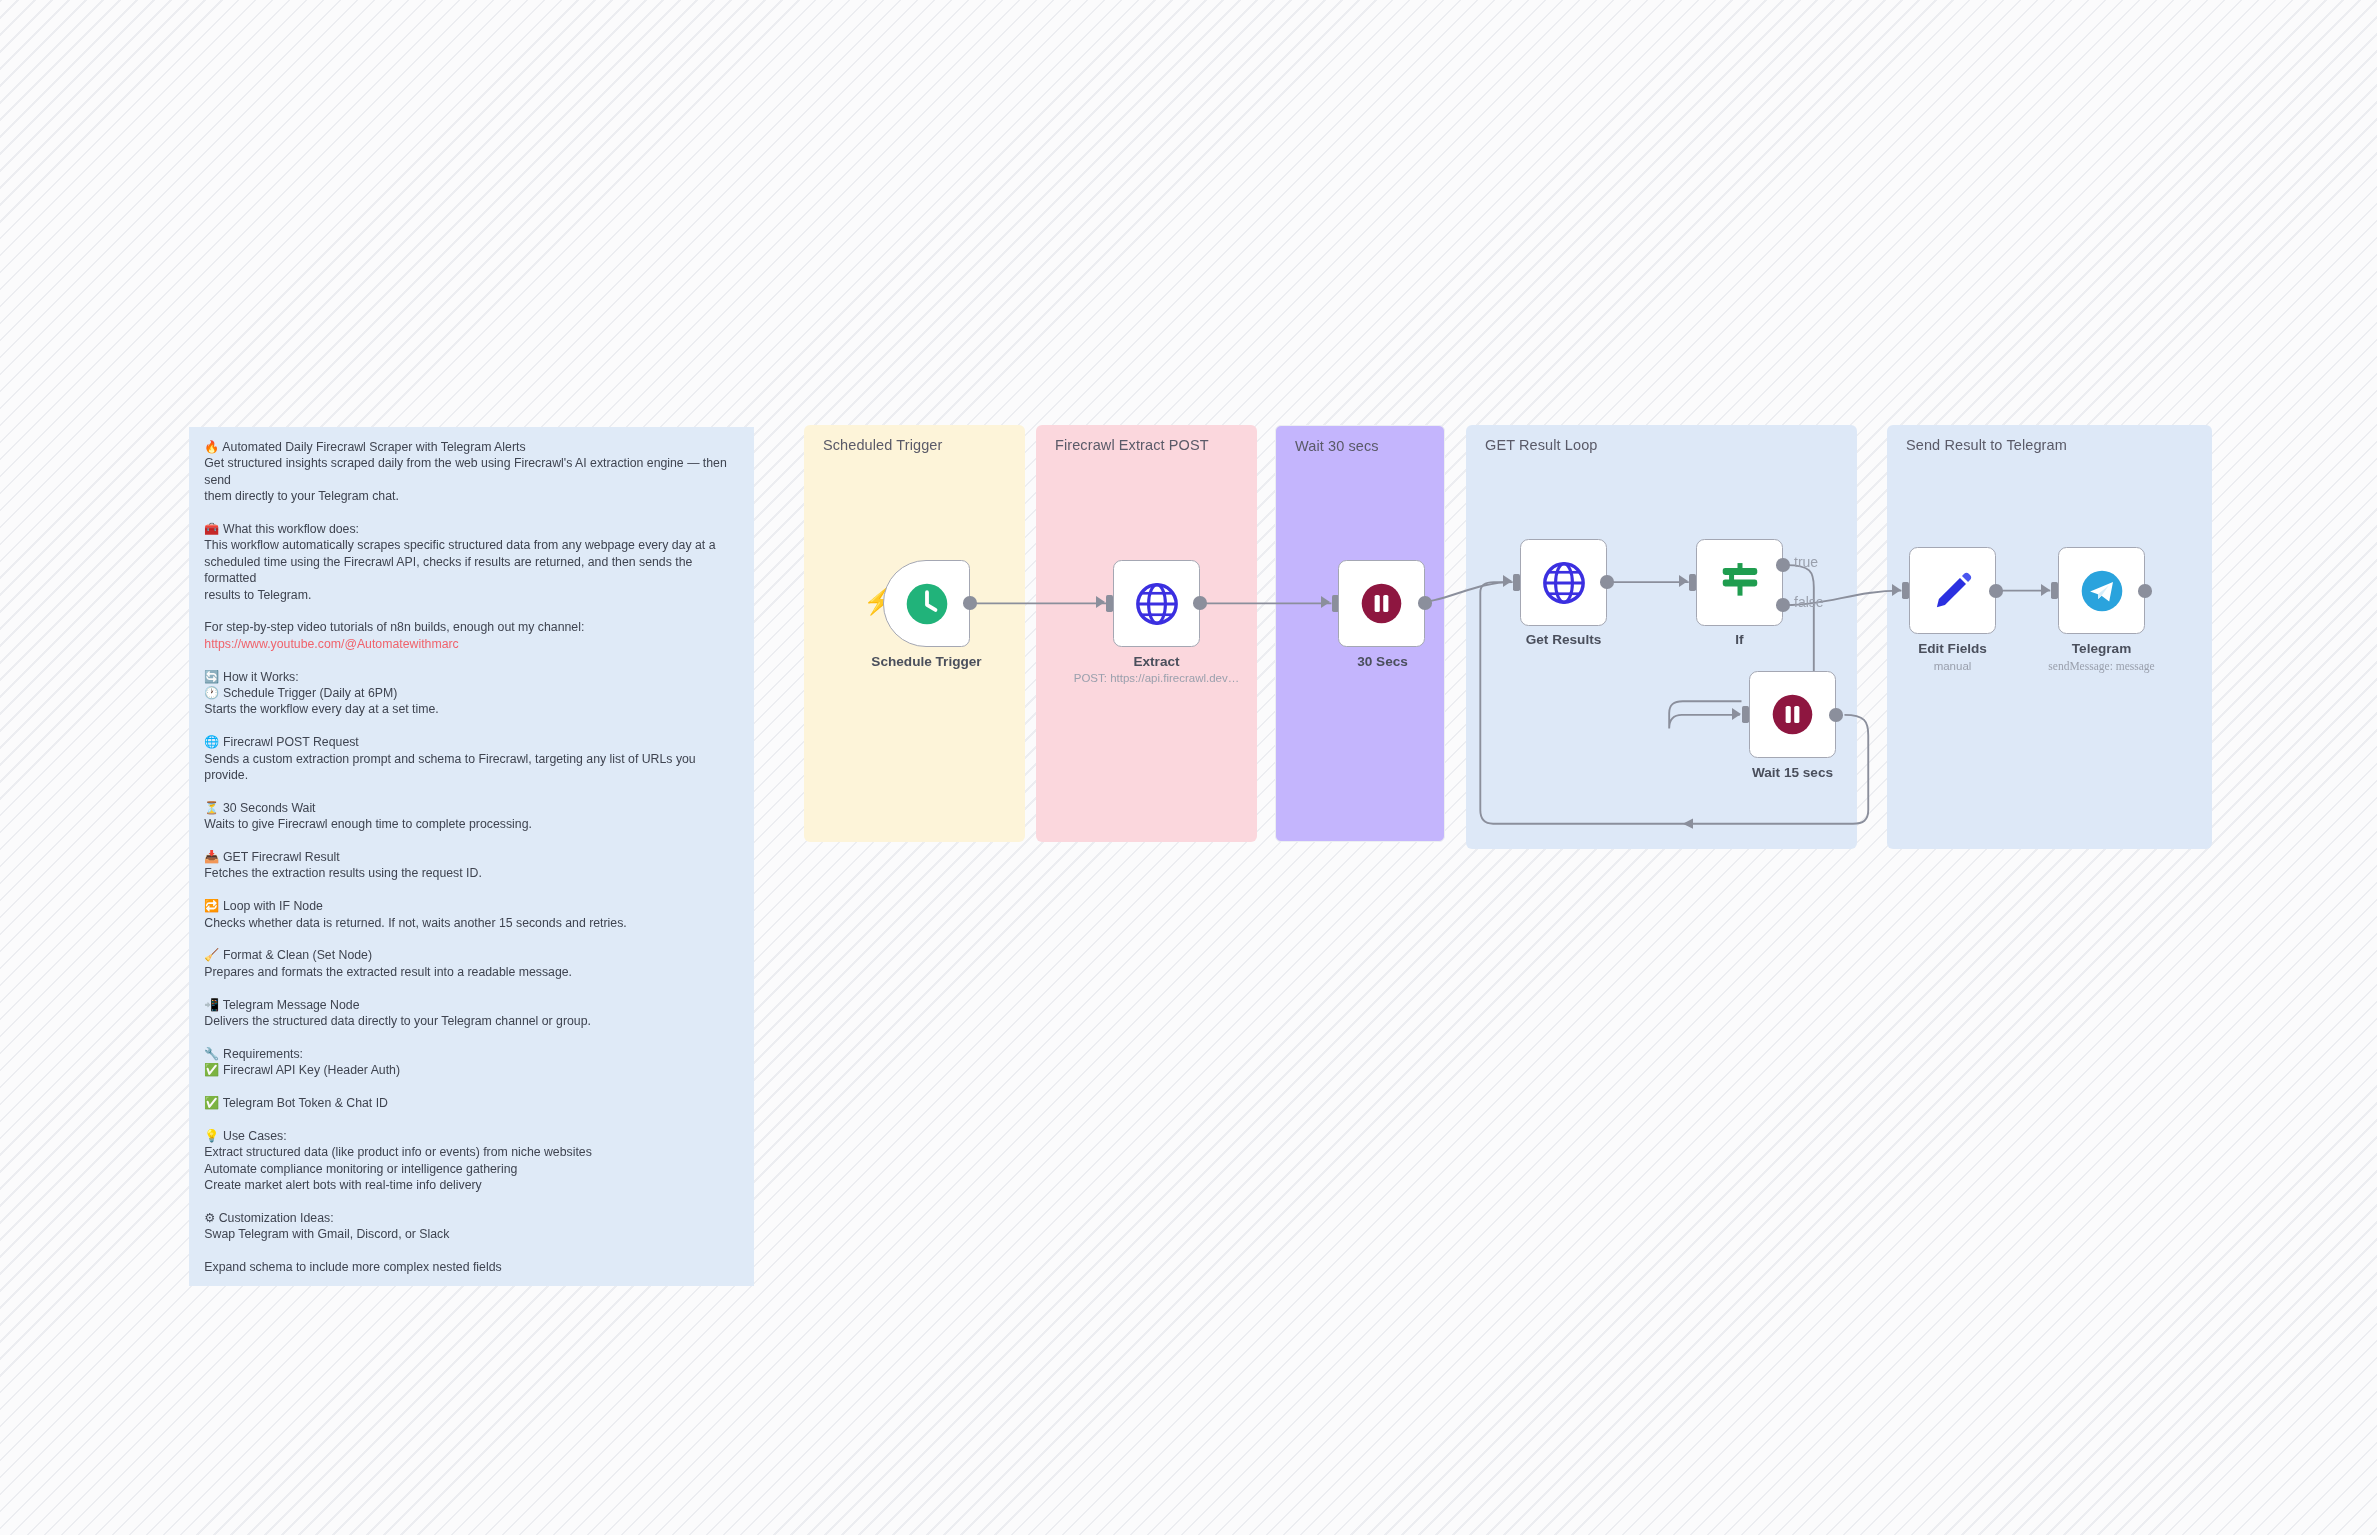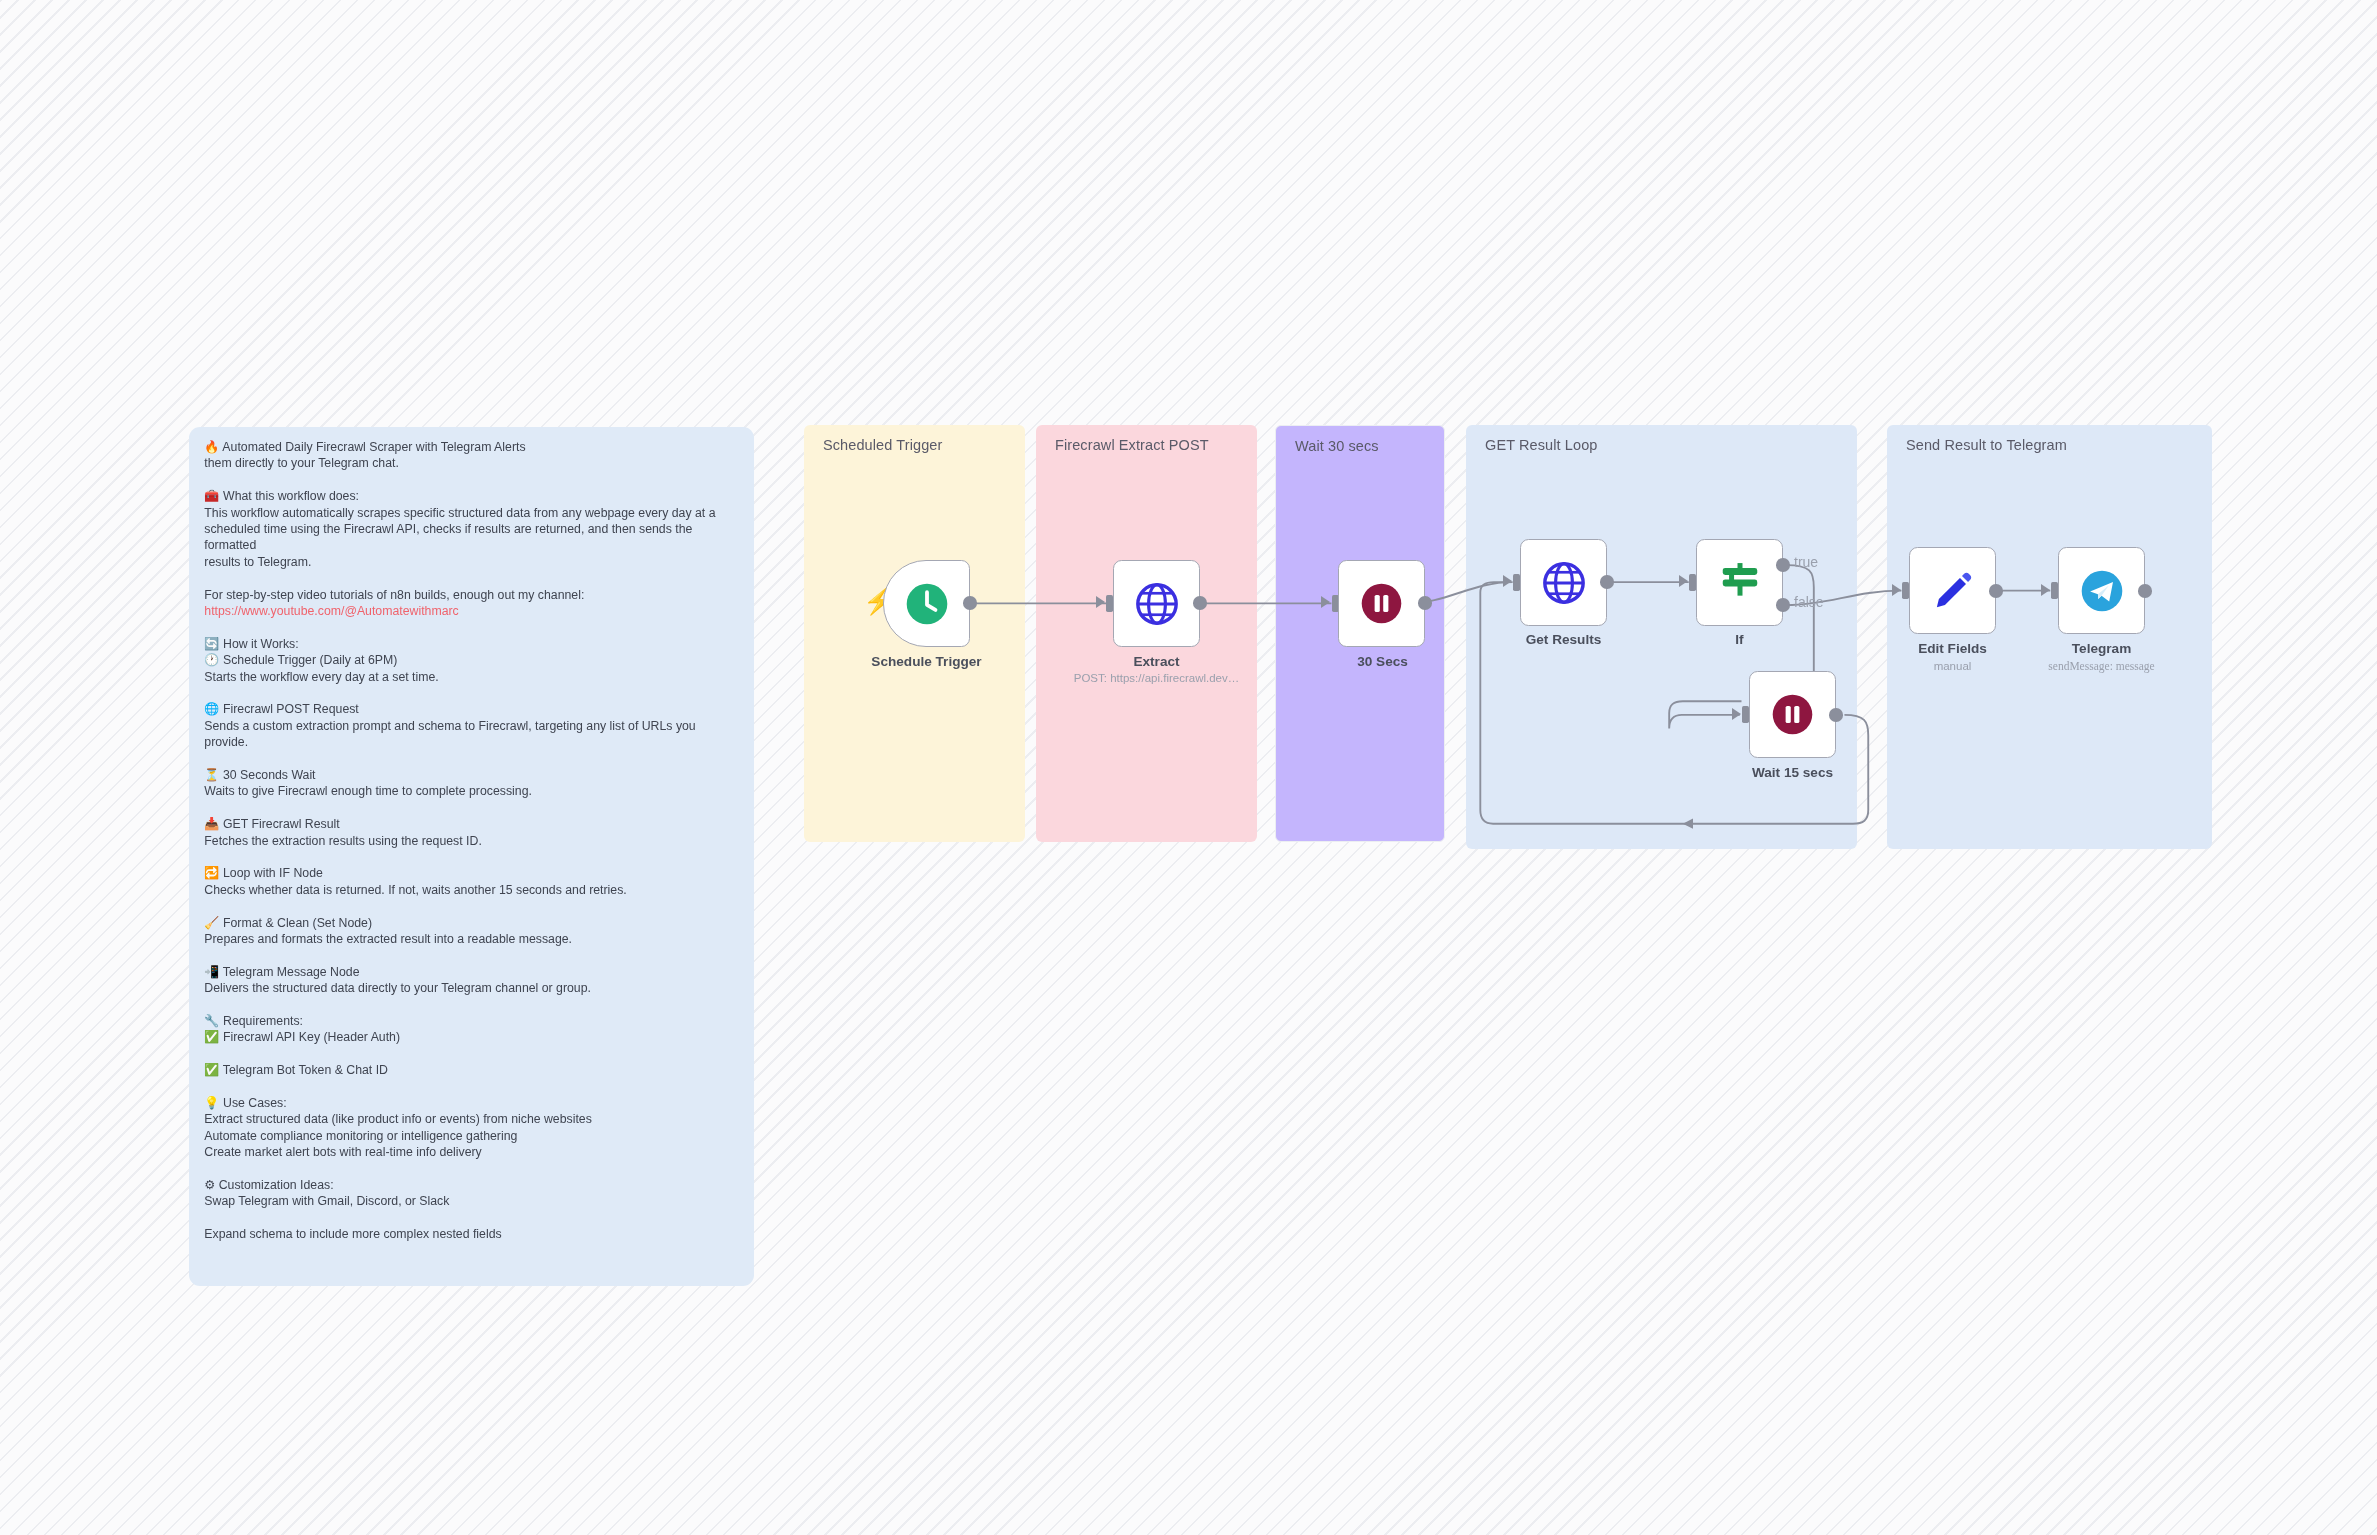--- a/index.html
+++ b/index.html
@@ -43,21 +43,21 @@
   }
   .sticky-yellow  { background: #fdf4d9; }
   .sticky-pink    { background: #fbd7dd; }
   .sticky-white   { background: #c4b5fd; border: 0.9px solid #eceef2;}
   .sticky-blue    { background: #dde8f7; }
 
   
   .note-doc {
     position: absolute;
     background: #dfeaf7;
-    border-radius: 11px;
+    border-radius: 0;
     box-sizing: border-box;
     padding: 12px 15.3px 13.6px 15.3px;
     overflow: hidden;
   }
   .note-doc .ln {
     font-size: 12.3px;
     line-height: 16.4px;
     color: #3f4450;
     white-space: pre-wrap;
   }
@@ -159,20 +159,21 @@
   <div class="sticky sticky-blue" style="left:1466px; top:425px; width:391px; height:424px;">
     <div class="sticky-title">GET Result Loop</div>
   </div>
 
   <div class="sticky sticky-blue" style="left:1875px; top:425px; width:325px; height:424px;margin-left:12px;">
     <div class="sticky-title">Send Result to Telegram</div>
   </div>
 
   <div class="note-doc" id="doc-note" style="left:189px; top:427px; width:565px; height:859px;">
       <div class="ln">🔥 Automated Daily Firecrawl Scraper with Telegram Alerts</div>
+      <div class="ln">Get structured insights scraped daily from the web using Firecrawl's AI extraction engine — then send</div>
       <div class="ln">them directly to your Telegram chat.</div>
       <div class="ln blank"></div>
       <div class="ln">🧰 What this workflow does:</div>
       <div class="ln">This workflow automatically scrapes specific structured data from any webpage every day at a</div>
       <div class="ln">scheduled time using the Firecrawl API, checks if results are returned, and then sends the formatted</div>
       <div class="ln">results to Telegram.</div>
       <div class="ln blank"></div>
       <div class="ln">For step-by-step video tutorials of n8n builds, enough out my channel:</div>
       <div class="ln link">https://www.youtube.com/@Automatewithmarc</div>
       <div class="ln blank"></div>

